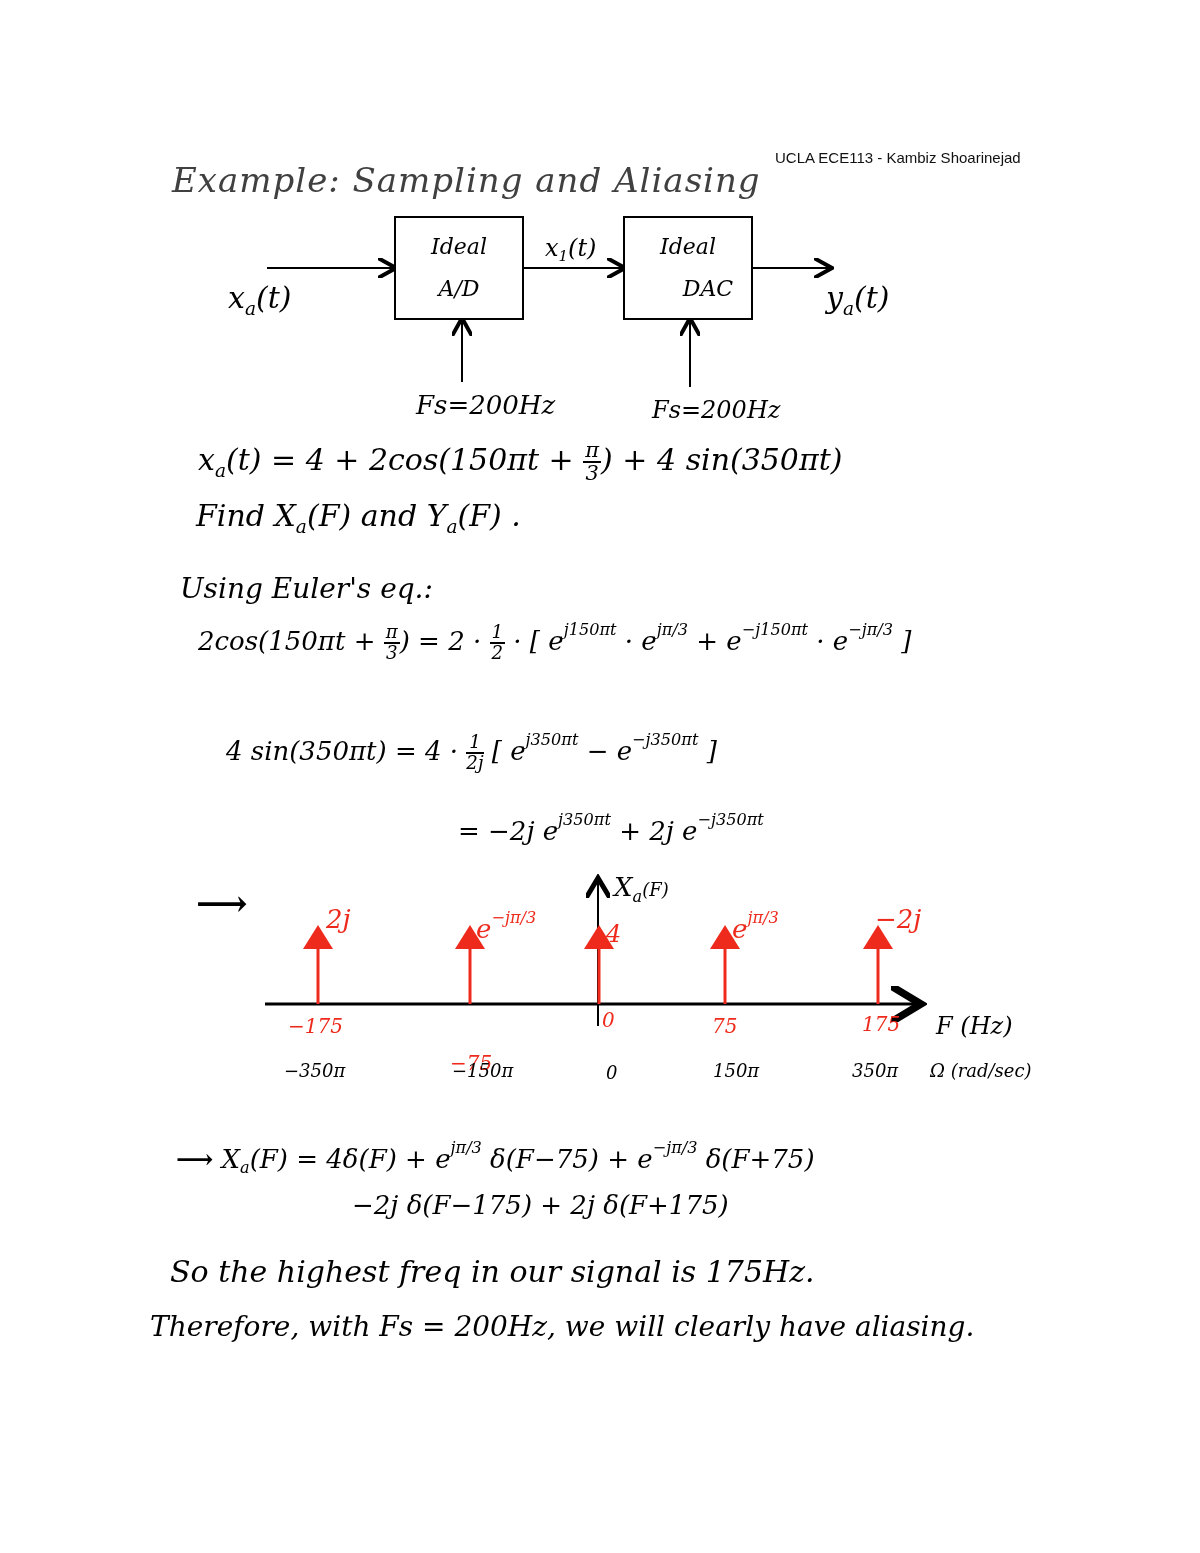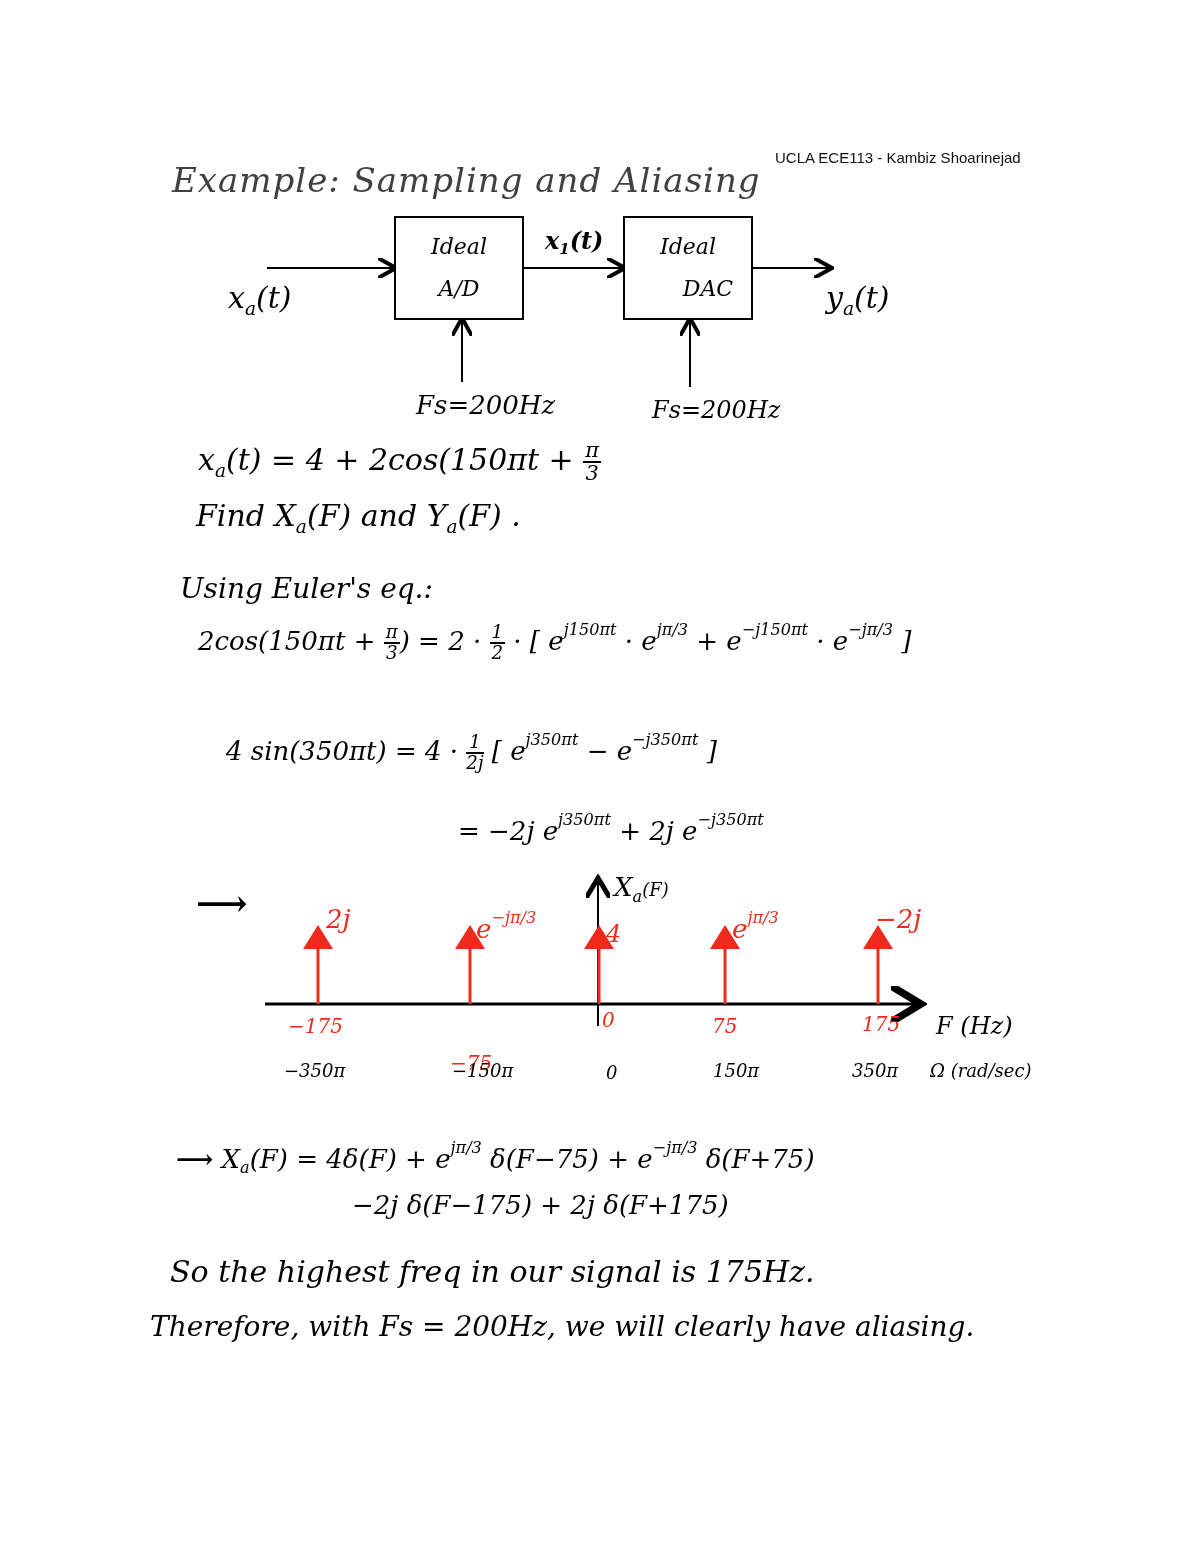--- a/index.html
+++ b/index.html
@@ -46,40 +46,40 @@
 
   <div class="abs hand" style="left:228px;top:280px;font-size:30px;">
     <span>x</span><sub>a</sub><span>(t)</span>
   </div>
 
   <div class="box" style="left:394px;top:216px;width:130px;height:104px;">
     <div class="boxlabel" style="top:16px;">Ideal</div>
     <div class="boxlabel" style="top:58px;">A/D</div>
   </div>
 
-  <div class="abs hand" style="left:545px;top:226px;font-size:24px;font-weight:bold;">
+  <div class="abs hand" style="left:545px;top:234px;font-size:24px;">
     <span>x</span><sub>1</sub><span>(t)</span>
   </div>
 
   <div class="box" style="left:623px;top:216px;width:130px;height:104px;">
     <div class="boxlabel" style="top:16px;">Ideal</div>
     <div class="boxlabel" style="top:58px;padding-left:40px;">DAC</div>
   </div>
 
   <div class="abs hand" style="left:826px;top:280px;font-size:30px;">
     <span>y</span><sub>a</sub><span>(t)</span>
   </div>
 
   <div class="abs hand" style="left:416px;top:390px;font-size:26px;">Fs=200Hz</div>
   <div class="abs hand" style="left:652px;top:396px;font-size:24px;">Fs=200Hz</div>
 </div>
 
 <div class="abs eq" style="left:198px;top:440px;">
   <span>x</span><sub>a</sub><span>(t) = 4 + 2cos(150πt +</span>
-  <span class="frac"><span class="num">π</span><span class="den">3</span></span>
+  <span class="frac"><span class="num">π</span><span class="den">3</span></span><span>) + 4 sin(350πt)</span>
 </div>
 <div class="abs eq" style="left:196px;top:498px;">
   <span>Find X</span><sub>a</sub><span>(F) and Y</span><sub>a</sub><span>(F) .</span>
 </div>
 
 <div class="abs eq" style="left:180px;top:572px;font-size:28px;text-align:right;">Using Euler's eq.:</div>
 
 <div class="abs eq2" style="left:198px;top:620px;">
   <span>2cos(150πt +</span>
   <span class="frac"><span class="num">π</span><span class="den">3</span></span><span>) = 2 ·</span>

